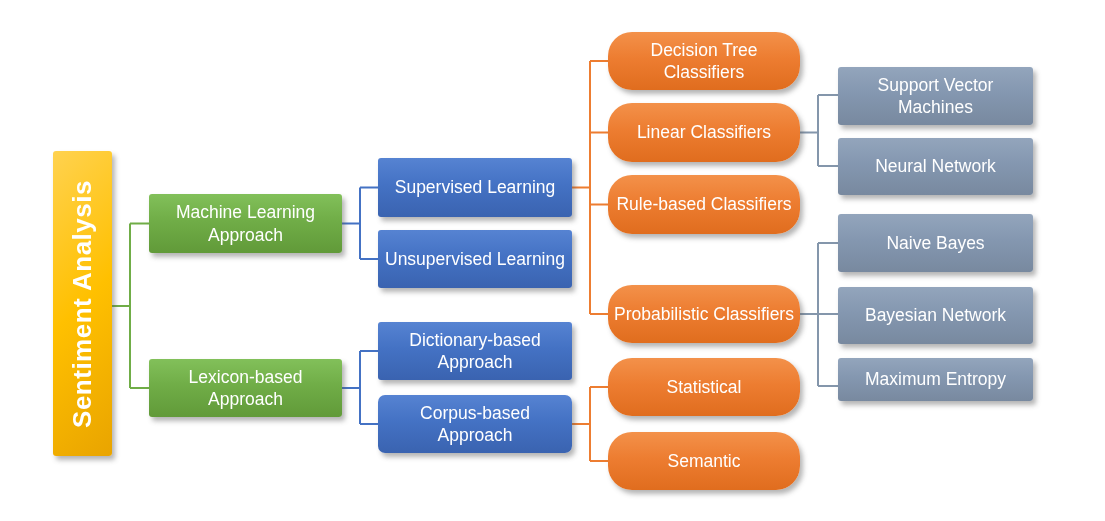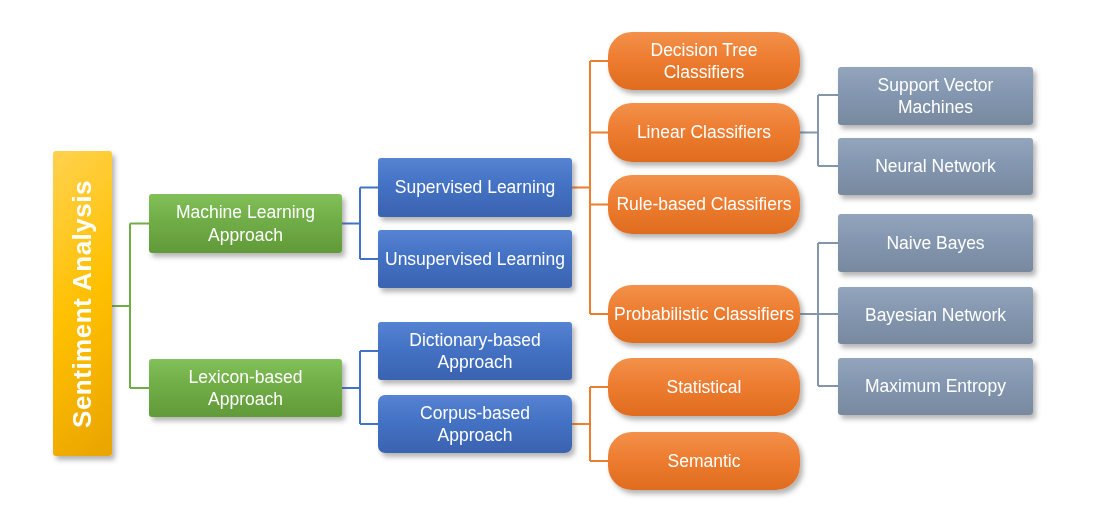--- a/index.html
+++ b/index.html
@@ -91,17 +91,17 @@
   </div>
   <div class="node gray" style="left:838px;top:67px;width:195px;height:58px;">
     <span>Support Vector Machines</span>
   </div>
   <div class="node gray" style="left:838px;top:214px;width:195px;height:58px;">
     <span>Naive Bayes</span>
   </div>
   <div class="node gray" style="left:838px;top:287px;width:195px;height:57px;">
     <span>Bayesian Network</span>
   </div>
-  <div class="node gray" style="left:838px;top:358px;width:195px;height:57px;">
+  <div class="node gray" style="left:838px;top:358px;width:195px;height:43px;">
     <span>Maximum Entropy</span>
   </div>
 
 </div>
 
 </body></html>

